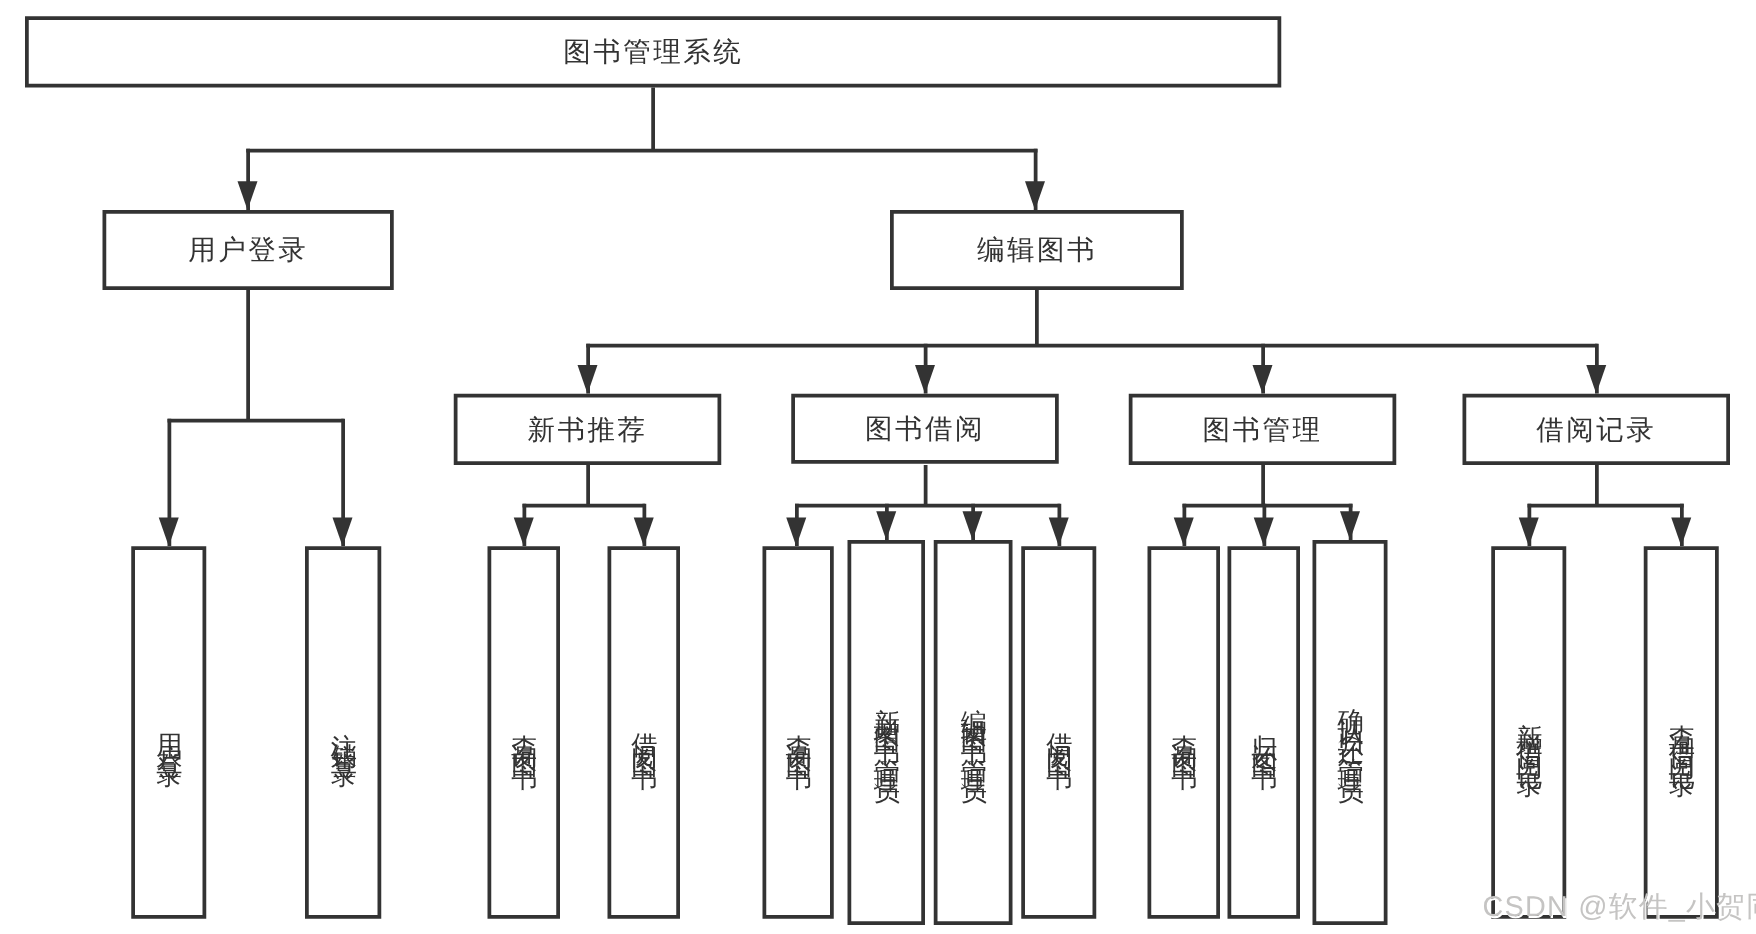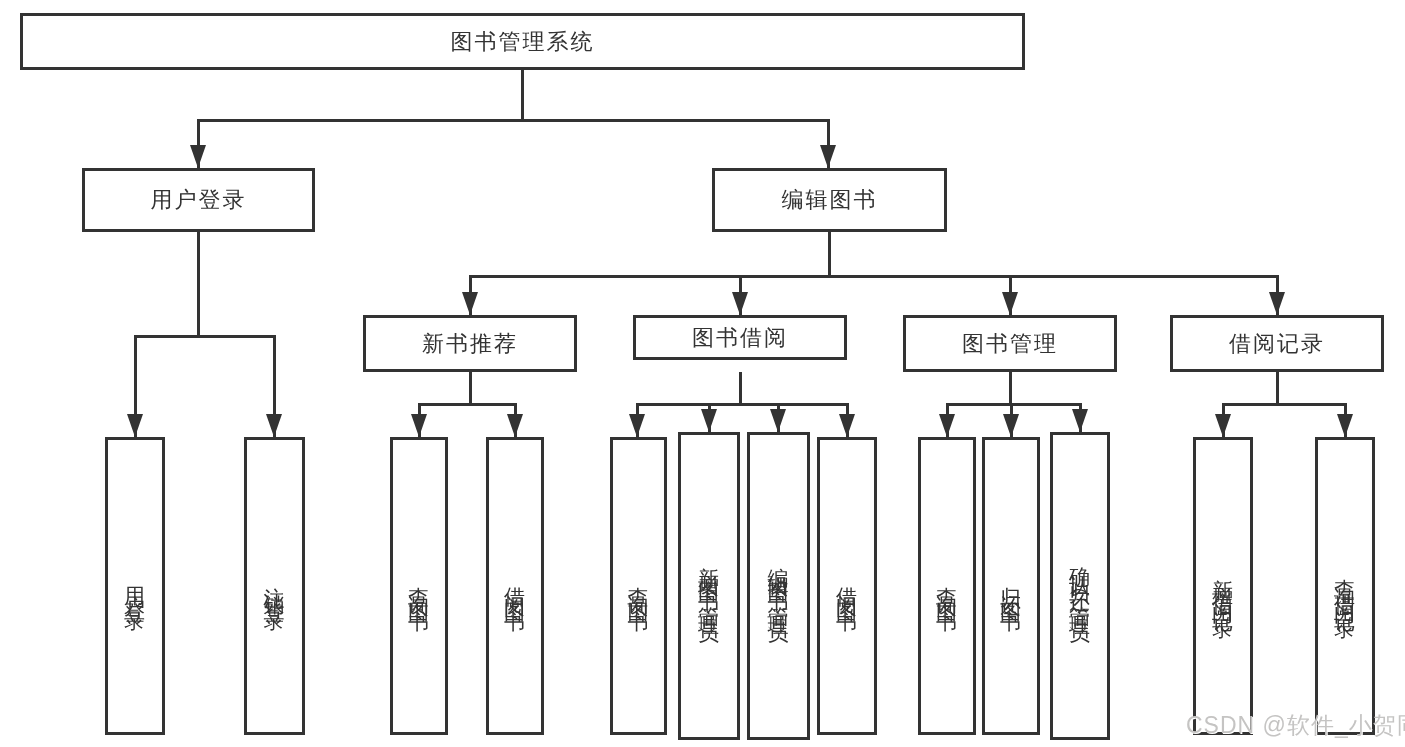--- a/index.html
+++ b/index.html
@@ -71,21 +71,21 @@
   <div class="vl" style="left:1009px;top:275px;height:40px;"></div>
   <div class="vl" style="left:1276px;top:275px;height:40px;"></div>
   <div class="arrow" style="left:462px;top:292px;"></div>
   <div class="arrow" style="left:732px;top:292px;"></div>
   <div class="arrow" style="left:1002px;top:292px;"></div>
   <div class="arrow" style="left:1269px;top:292px;"></div>
 
   <div class="node" style="left:363px;top:315px;width:214px;height:57px;">
     <span>新书推荐</span>
   </div>
-  <div class="node" style="left:633px;top:315px;width:214px;height:45px;">
+  <div class="node" style="left:633px;top:315px;width:214px;height:56px;">
     <span>图书借阅</span>
   </div>
   <div class="node" style="left:903px;top:315px;width:214px;height:57px;">
     <span>图书管理</span>
   </div>
   <div class="node" style="left:1170px;top:315px;width:214px;height:57px;">
     <span>借阅记录</span>
   </div>
 
   <div class="vl" style="left:469px;top:372px;height:33px;"></div>

